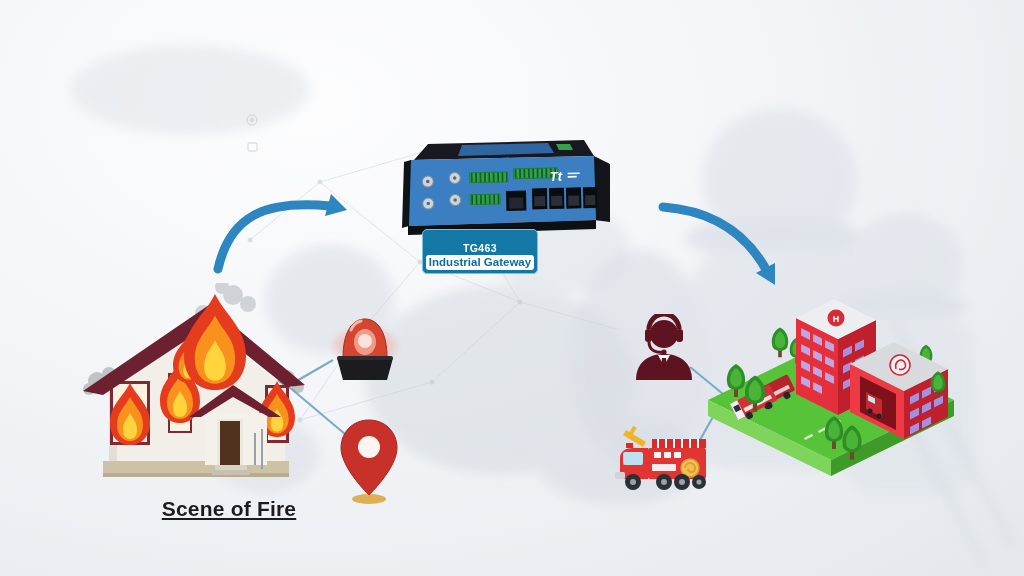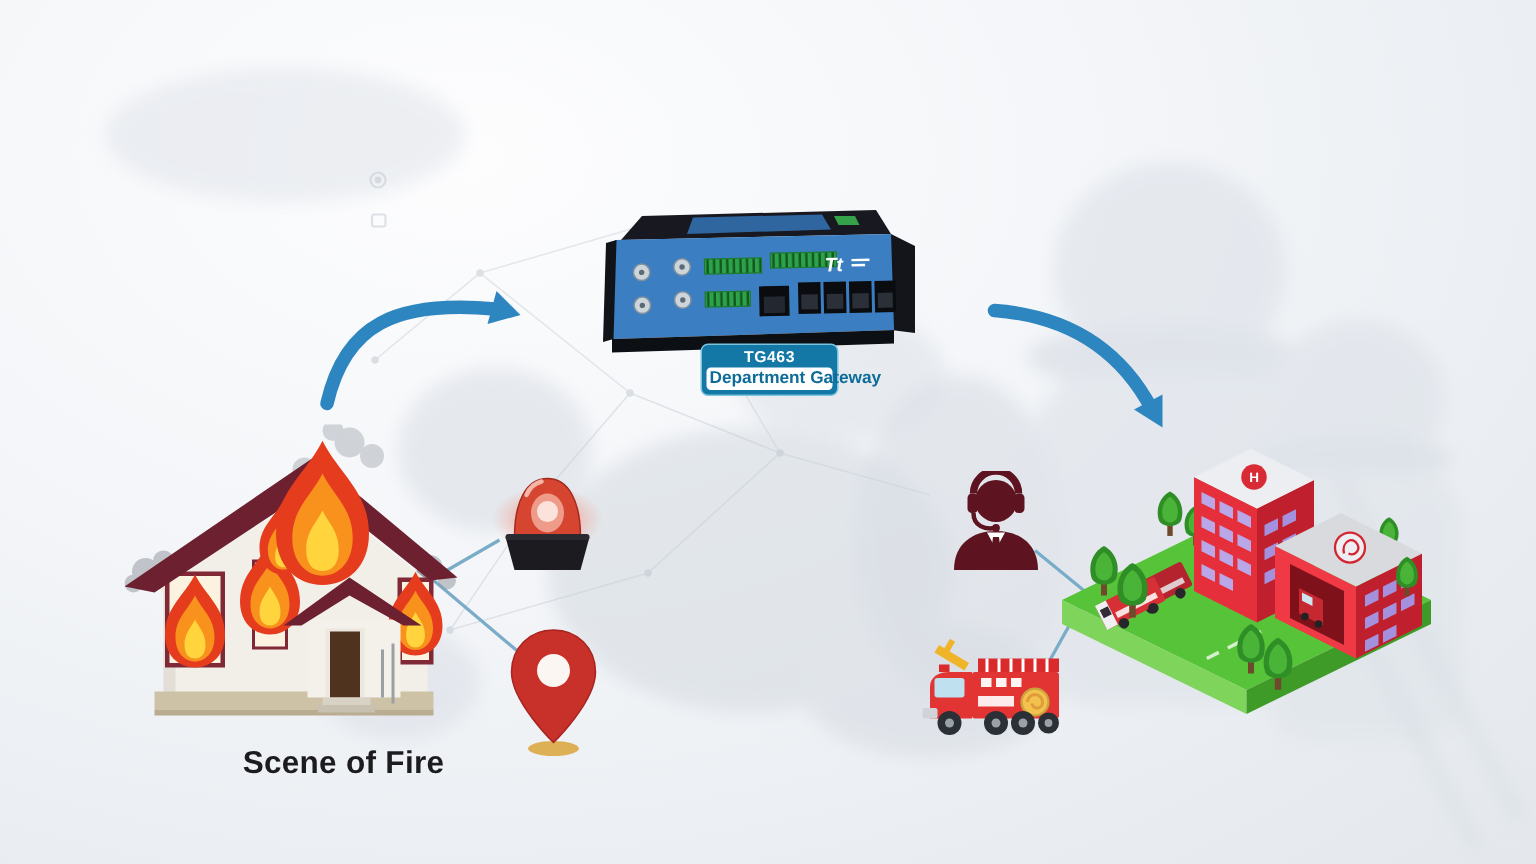--- a/index.html
+++ b/index.html
@@ -1,23 +1,23 @@
 <!DOCTYPE html>
 <html style="--arrow-blue: #2e86c0; --connector-blue: #74a9c7; --badge-blue: #1478a7; --badge-text-blue: #0e6c99; --device-blue: #3b7fc2; --flame-red: #e63c1e; --flame-orange: #f9911d; --flame-yellow: #ffd43c; --roof-maroon: #6d2130; --station-green: #57c338; --station-red: #e5303c; --silhouette-red: #5e1420; --label-text: #1c1c1e;"><head>
 <meta charset="utf-8">
 <style>
   html,body{margin:0;padding:0;background:#dfe3e8;font-family:"Liberation Sans",sans-serif;}
   .canvas{position:relative;width:1024px;height:576px;overflow:hidden;
     background:radial-gradient(ellipse at 30% 18%, #fdfdfe 0%, #f3f5f8 45%, #e9edf1 78%, #e4e8ed 100%);}
   .layer{position:absolute;left:0;top:0;}
   .node{position:absolute;}
   .diagram-label{position:absolute;font-weight:700;font-size:21px;color:var(--label-text,#1c1c1e);
-    text-align:center;letter-spacing:.2px;}
-  .badge{position:absolute;left:467px;top:229px;width:92px;background:var(--badge-blue,#1478a7);
-    border:1px solid #7cc3de;border-radius:5px;padding:2px 3px 3px;box-sizing:border-box;text-align:center;}
+    text-align:center;letter-spacing:.2px;text-decoration:underline;}
+  .badge{position:absolute;left:422px;top:229px;width:116px;background:var(--badge-blue,#1478a7);
+    border:1px solid #7cc3de;border-radius:5px;padding:12px 3px 3px;box-sizing:border-box;text-align:center;}
   .badge-model{color:#ffffff;font-weight:700;font-size:10.5px;letter-spacing:.4px;line-height:12px;}
   .badge-type{background:#ffffff;border-radius:3px;color:var(--badge-text-blue,#0e6c99);
     font-weight:700;font-size:11.5px;line-height:15px;margin-top:1px;padding:0 2px;white-space:nowrap;}
   
   .f-red{fill:var(--flame-red,#e63c1e)} .f-org{fill:var(--flame-orange,#f9911d)} .f-yel{fill:var(--flame-yellow,#ffd43c)}
   .f-roof{fill:var(--roof-maroon,#6d2130)} .f-green{fill:var(--station-green,#57c338)}
   .f-stred{fill:var(--station-red,#e5303c)} .f-sil{fill:var(--silhouette-red,#5e1420)}
   .f-dev{fill:var(--device-blue,#3b7fc2)}
   .s-arrow{stroke:var(--arrow-blue,#2e86c0)} .f-arrow{fill:var(--arrow-blue,#2e86c0)}
   .s-conn{stroke:var(--connector-blue,#74a9c7)}
@@ -240,21 +240,21 @@
           <text x="152" y="46" font-family="Liberation Sans, sans-serif" font-size="13" font-weight="bold" font-style="italic">Tt</text>
           <rect x="170" y="38" width="12" height="1.6"></rect>
             <rect x="170" y="41.4" width="9" height="1.6"></rect>
         </g>
       </g>
     </svg>
   </div>
 
   <div class="badge">
     <div class="badge-model">TG463</div>
-    <div class="badge-type">Department Gateway</div>
+    <div class="badge-type">Industrial Gateway</div>
   </div>
 
   <div class="node" style="left:632px;top:314px;">
     <svg width="64" height="68" viewBox="0 0 64 68">
       <circle class="f-sil" cx="32" cy="20" r="14"></circle>
       <path class="f-sil" d="M4,66 C4,48 17,40 32,40 C47,40 60,48 60,66 Z"></path>
       <polygon points="26,41 38,41 32,52" fill="#ffffff"></polygon>
       <polygon points="30,44 34,44 35,52 32,57 29,52" class="f-sil"></polygon>
       <g>
         <path d="M17,15 A15,15 0 0 1 47,15" stroke="#5e1420" stroke-width="5" fill="none"></path>

